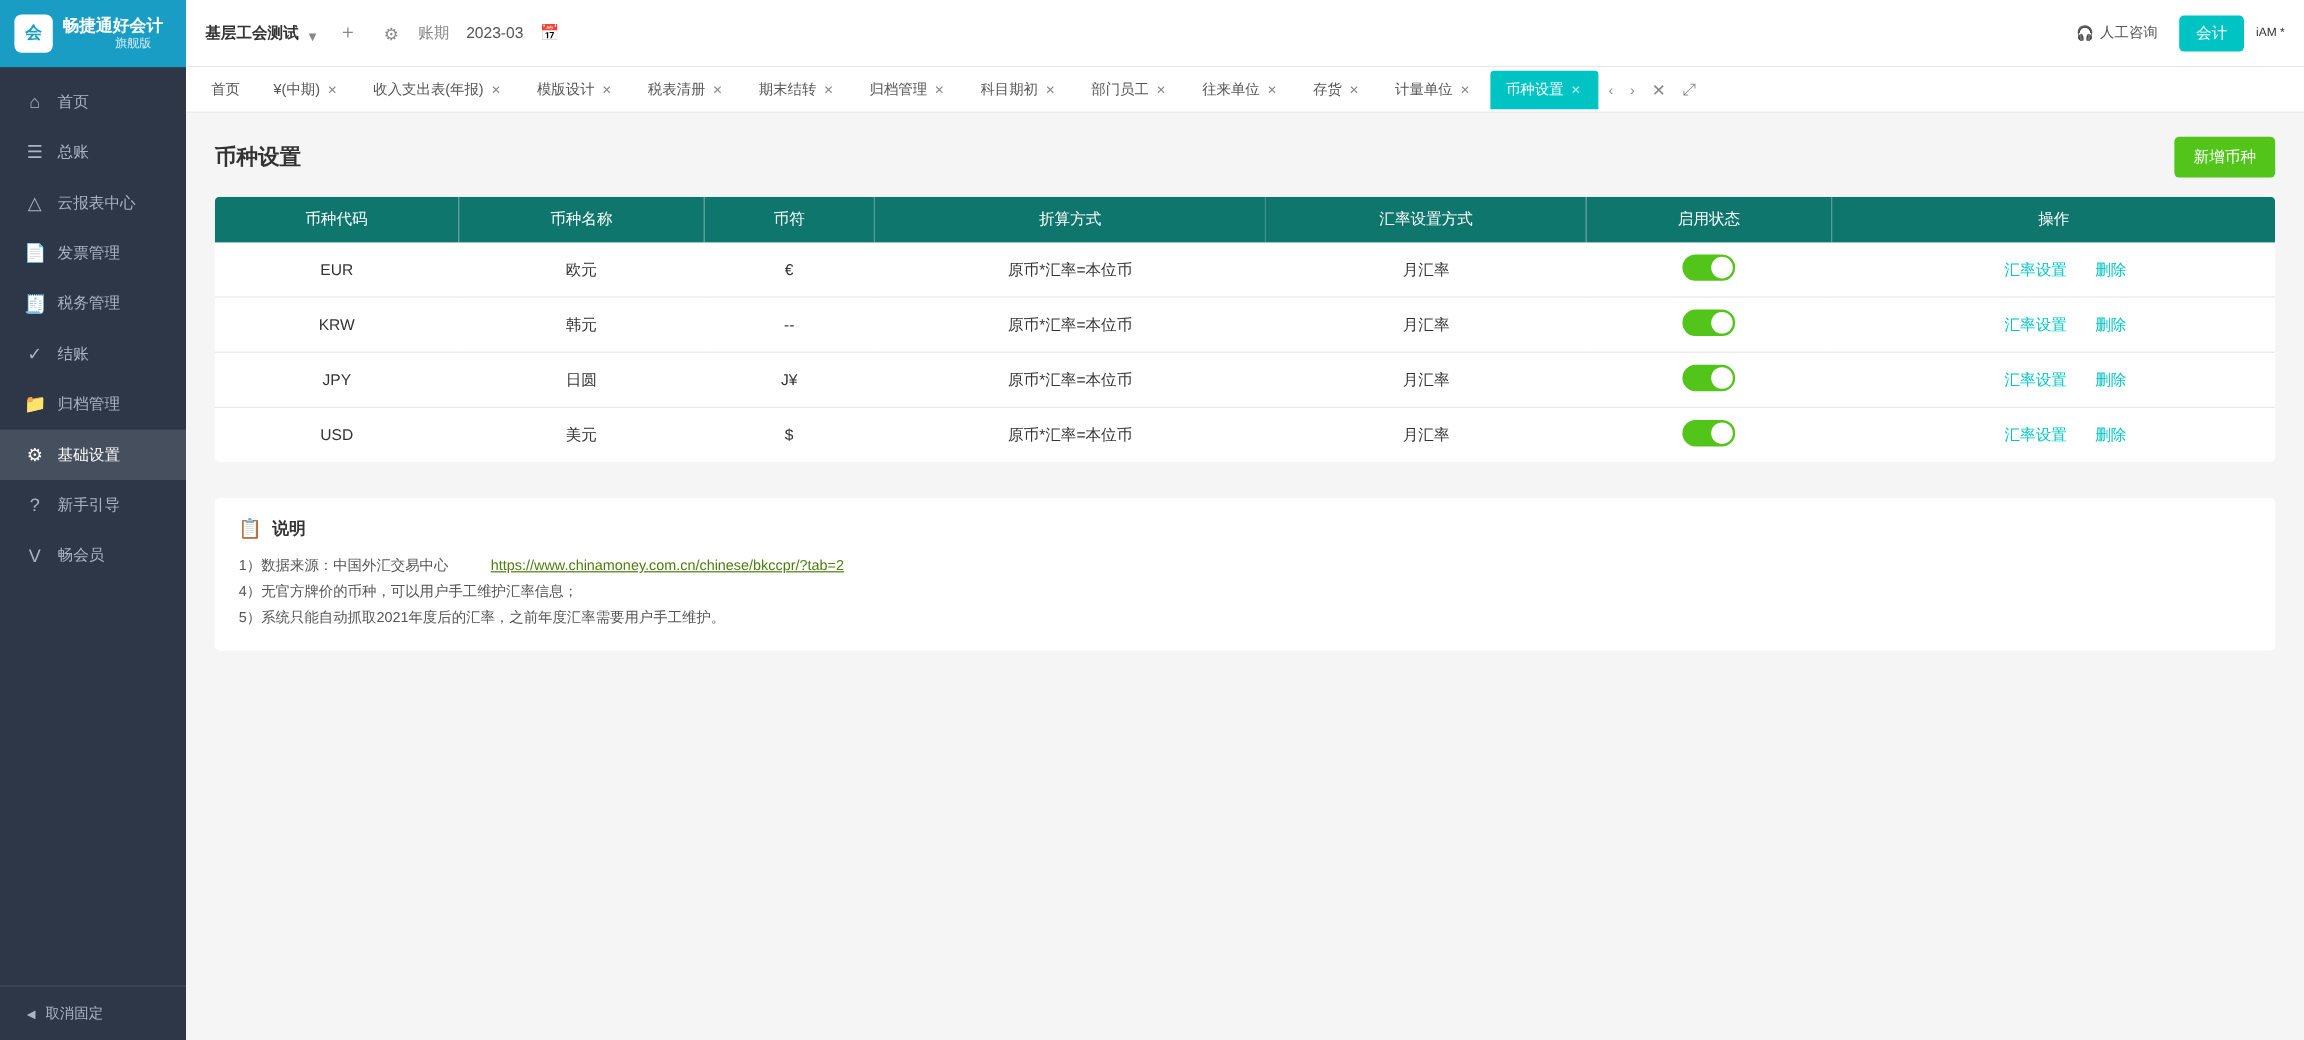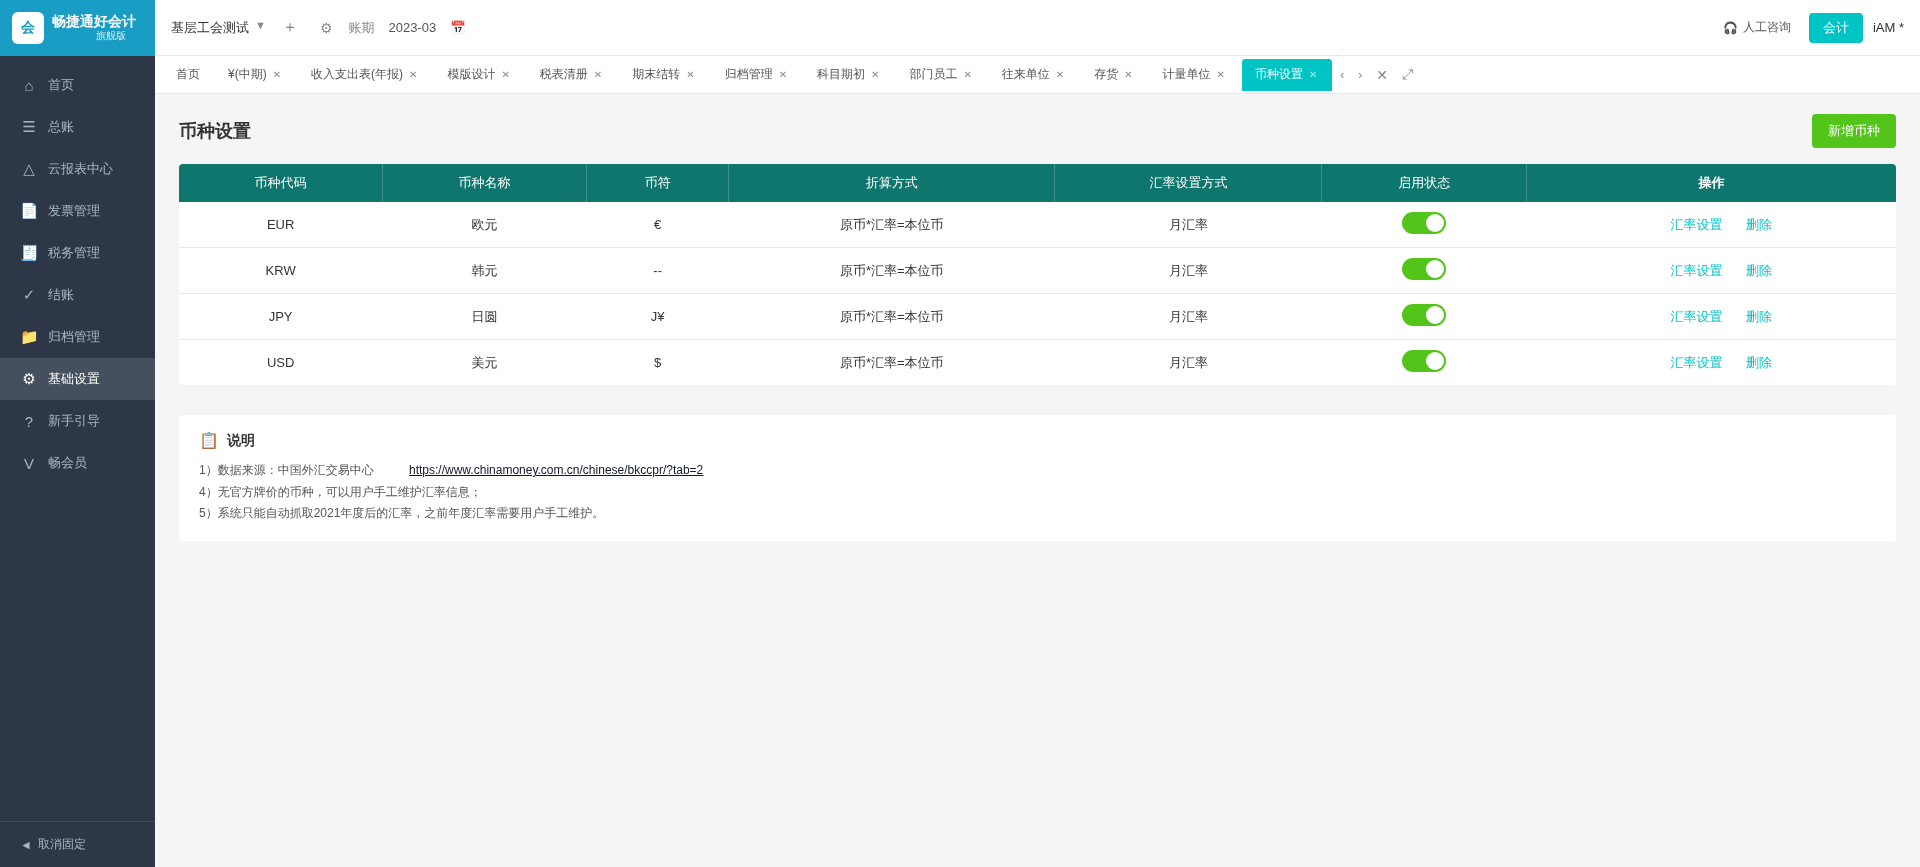--- a/index.html
+++ b/index.html
@@ -61,22 +61,22 @@
     .topbar {
       background: #fff;
       height: 56px;
       display: flex;
       align-items: center;
       padding: 0 16px;
       border-bottom: 1px solid #e8e8e8;
       gap: 10px;
     }
     .topbar-company {
-      display: flex; align-items: flex-start; gap: 6px;
-      color: #333; font-size: 13px; font-weight: 400;
+      display: flex; align-items: flex-end; gap: 6px;
+      color: #333; font-size: 13px; font-weight: 700;
     }
     .topbar-company .chevron { color: #888; font-size: 11px; }
     .topbar-add { color: #888; font-size: 16px; cursor: pointer; padding: 2px 6px; }
     .topbar-gear { color: #888; font-size: 14px; cursor: pointer; padding: 2px 6px; }
     .topbar-period {
       display: flex; align-items: center; gap: 14px;
       color: #555; font-size: 13px;
     }
     .topbar-period .period-label { color: #888; }
     .topbar-period .calendar-icon { color: #1a9dc4; }
@@ -90,21 +90,21 @@
       background: #00c4c4;
       color: #fff;
       border: none;
       padding: 6px 14px;
       border-radius: 4px;
       font-size: 13px;
       cursor: pointer;
       font-weight: 500;
     }
     .user-label {
-      color: #333; font-size: 13px; font-weight: 500;
+      color: #333; font-size: 10px; font-weight: 500;
     }
 
     
     .tabbar {
       background: #fff;
       border-bottom: 1px solid #e8e8e8;
       display: flex;
       align-items: center;
       padding: 0 8px;
       height: 38px;
@@ -197,21 +197,21 @@
       background: #0f766e;
     }
     .data-table thead th {
       color: #fff;
       padding: 10px 16px;
       text-align: center;
       font-size: 13px;
       font-weight: 500;
       border-right: 1px solid rgba(255,255,255,0.2);
     }
-    .data-table thead th:last-child { border-right: none; font-weight: bold; }
+    .data-table thead th:last-child { border-right: none; }
     .data-table tbody tr {
       border-bottom: 1px solid #e8e8e8;
     }
     .data-table tbody tr:last-child { border-bottom: none; }
     .data-table tbody td {
       padding: 10px 16px;
       text-align: center;
       color: #333;
       font-size: 13px;
     }
@@ -269,21 +269,21 @@
     .notes-list {
       list-style: none;
       padding: 0;
     }
     .notes-list li {
       color: #555;
       font-size: 12px;
       line-height: 1.8;
     }
     .notes-link {
-      color: #0f172a;
+      color: #4d7c0f;
       text-decoration: underline;
       padding-left: 32px;
     }
   </style>
 </head>
 <body>
 
 <div class="sidebar">
   <div class="sidebar-logo">
     <div class="logo-icon">

